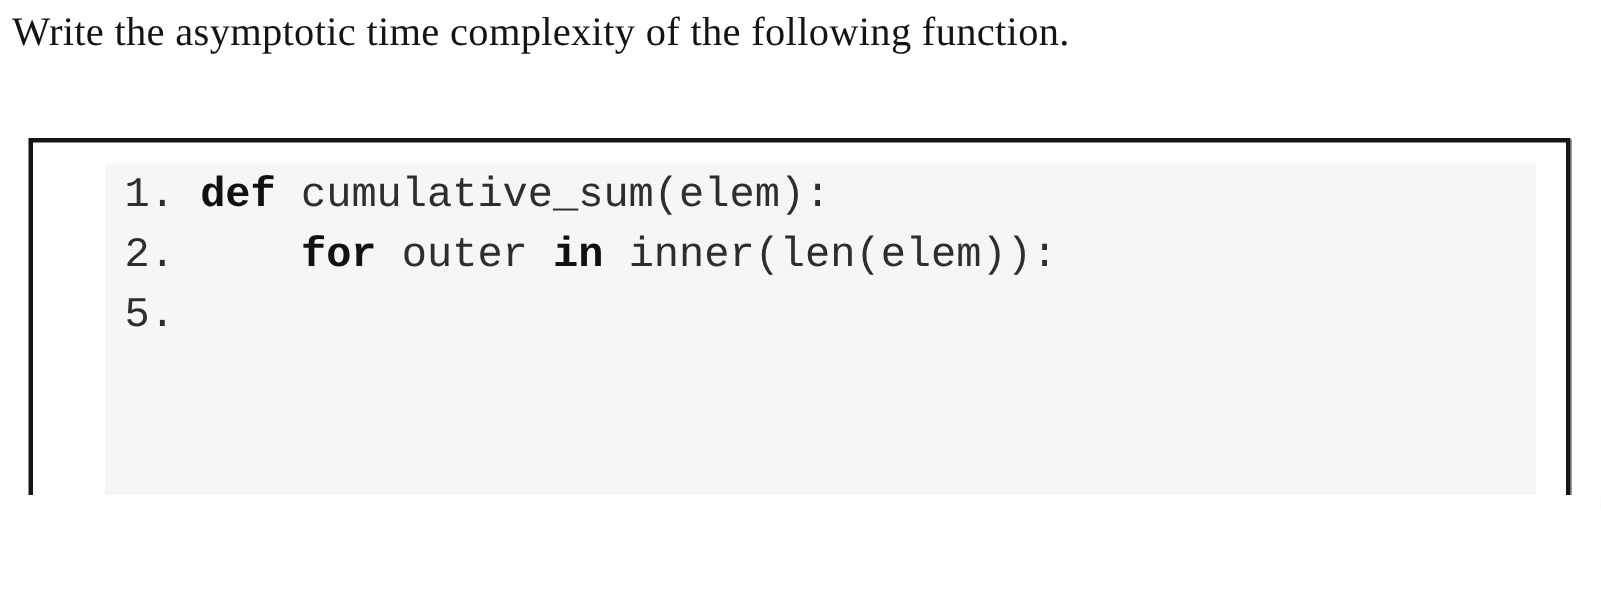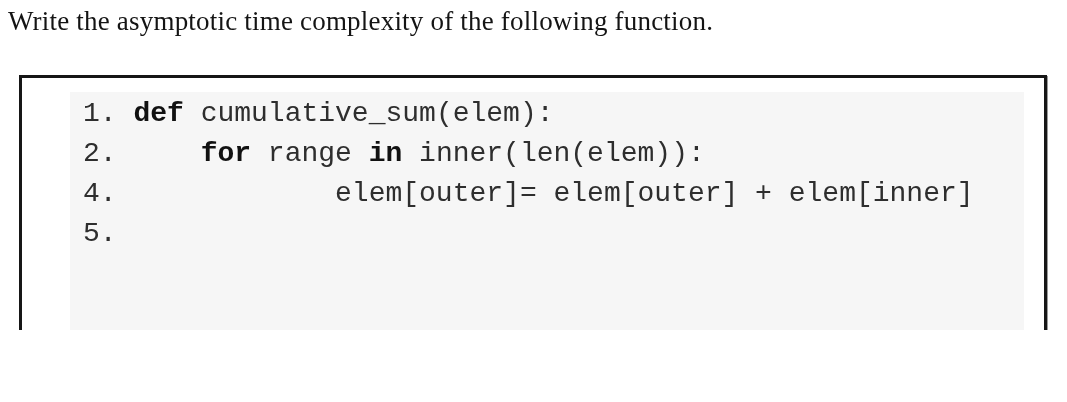--- a/index.html
+++ b/index.html
@@ -20,21 +20,21 @@
     left: 8px;
     top: 6px;
     font-size: 27px;
     color: #141414;
     letter-spacing: 0.2px;
     white-space: nowrap;
   }
   .code-box {
     position: absolute;
     left: 19px;
-    top: 75px;
+    top: 92px;
     width: 1022px;
     height: 298px;
     border: 3px solid #161616;
     background: #ffffff;
     box-shadow: 1px 1px 0 #9a9a9a;
   }
   .code-area {
     position: absolute;
     left: 48px;
     top: 14px;
@@ -61,20 +61,19 @@
 <body>
 
 <div class="page">
 
   <div class="question-prompt">Write the asymptotic time complexity of the following function.</div>
 
   <div class="code-box">
     <div class="code-area">
       <div>
           <div class="code-line"><span>1. </span><span class="kw">def</span><span> cumulative_sum(elem):</span></div>
-          <div class="code-line"><span>2.     </span><span class="kw">for</span><span> range </span><span class="kw">in</span><span> inner(len(elem)):</span></div>
-          <div class="code-line"><span>4.             </span><span>elem[outer]= elem[outer] + elem[inner]</span></div>
+          <div class="code-line"><span>2.     </span><span class="kw">for</span><span> outer </span><span class="kw">in</span><span> inner(len(elem)):</span></div>
           <div class="code-line"><span>5.</span></div>
         </div>
     </div>
   </div>
 
 </div>
 
 </body></html>

